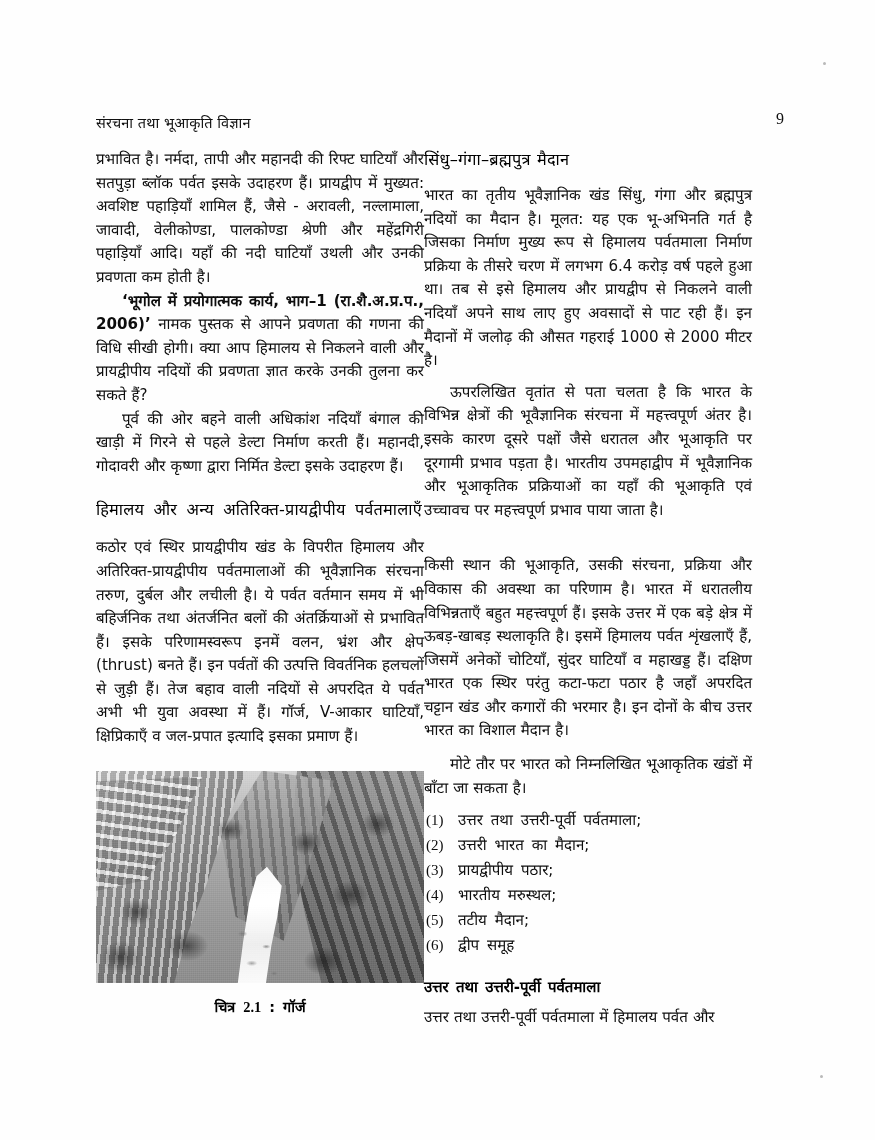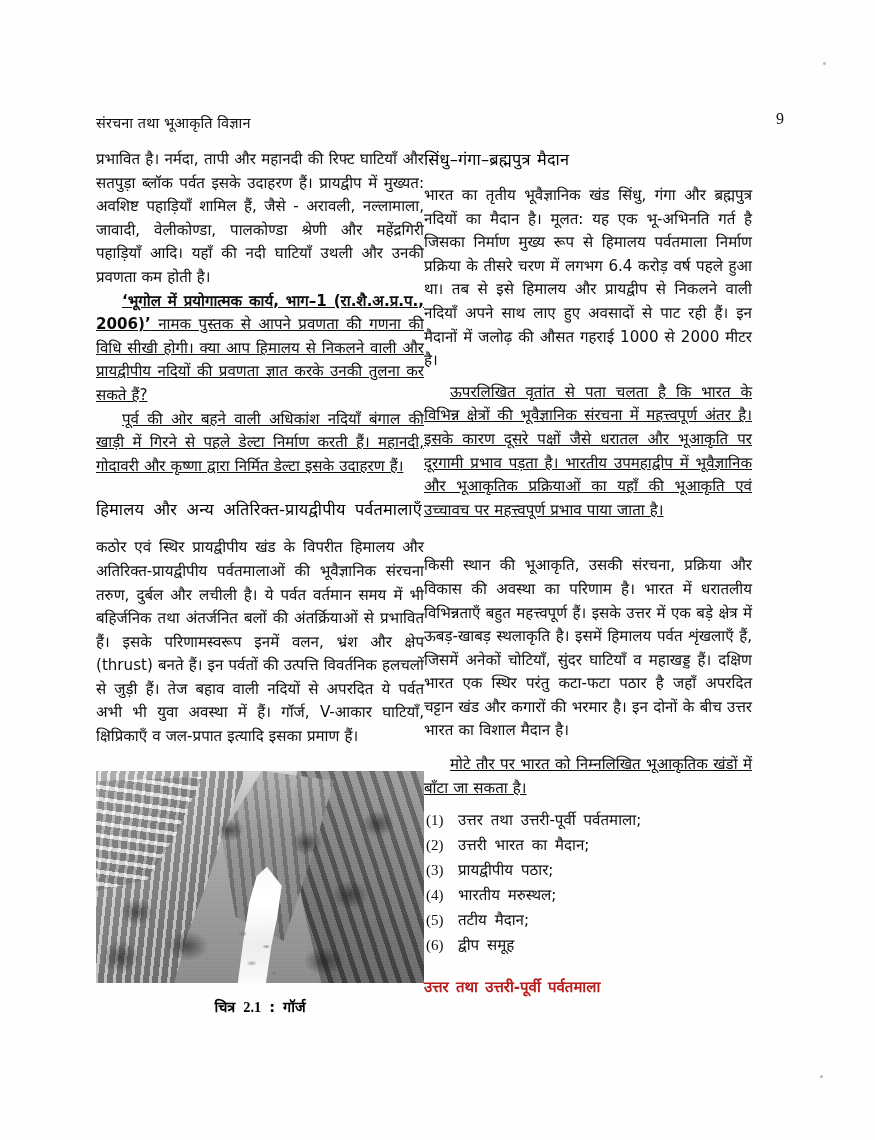--- a/index.html
+++ b/index.html
@@ -77,41 +77,41 @@
   
   p {
     margin: 0;
     font-size: 15.1px;
     line-height: 23.6px;
     text-align: justify;
     text-justify: inter-word;
     color: #0d0d0d;
     word-spacing: .3px;
   }
-  p.indent { text-indent: 26px; text-decoration: underline; }
+  p.indent { text-indent: 26px; }
 
   .b { font-weight: 700; }
 
   h2.section {
     margin: 0;
     font-size: 16.3px;
     font-weight: 400;
     line-height: 24px;
     color: #000;
     letter-spacing: .2px;
     word-spacing: 4px;
   }
   h2.section.tight { word-spacing: 1px; }
 
   h3.sub {
     margin: 0;
     font-size: 15px;
     font-weight: 700;
     line-height: 22px;
-    color: #b91c1c;
+    color: #000000;
     word-spacing: 2px;
   }
 
   .sp-8  { height: 8px; }
   .sp-10 { height: 10px; }
   .sp-12 { height: 12px; }
   .sp-14 { height: 14px; }
   .sp-18 { height: 18px; }
   .sp-20 { height: 20px; }
   .sp-22 { height: 22px; }
@@ -355,18 +355,19 @@
               <span class="txt">द्वीप समूह</span>
             </li>
         </ol>
 
         <div class="sp-18"></div>
 
         <h3 class="sub">उत्तर तथा उत्तरी-पूर्वी पर्वतमाला</h3>
 
         <div class="sp-8"></div>
 
+        <p>उत्तर तथा उत्तरी-पूर्वी पर्वतमाला में हिमालय पर्वत और</p>
 
       </div>
 
     </div>
   </div>
 </div>
 
 </body></html>

